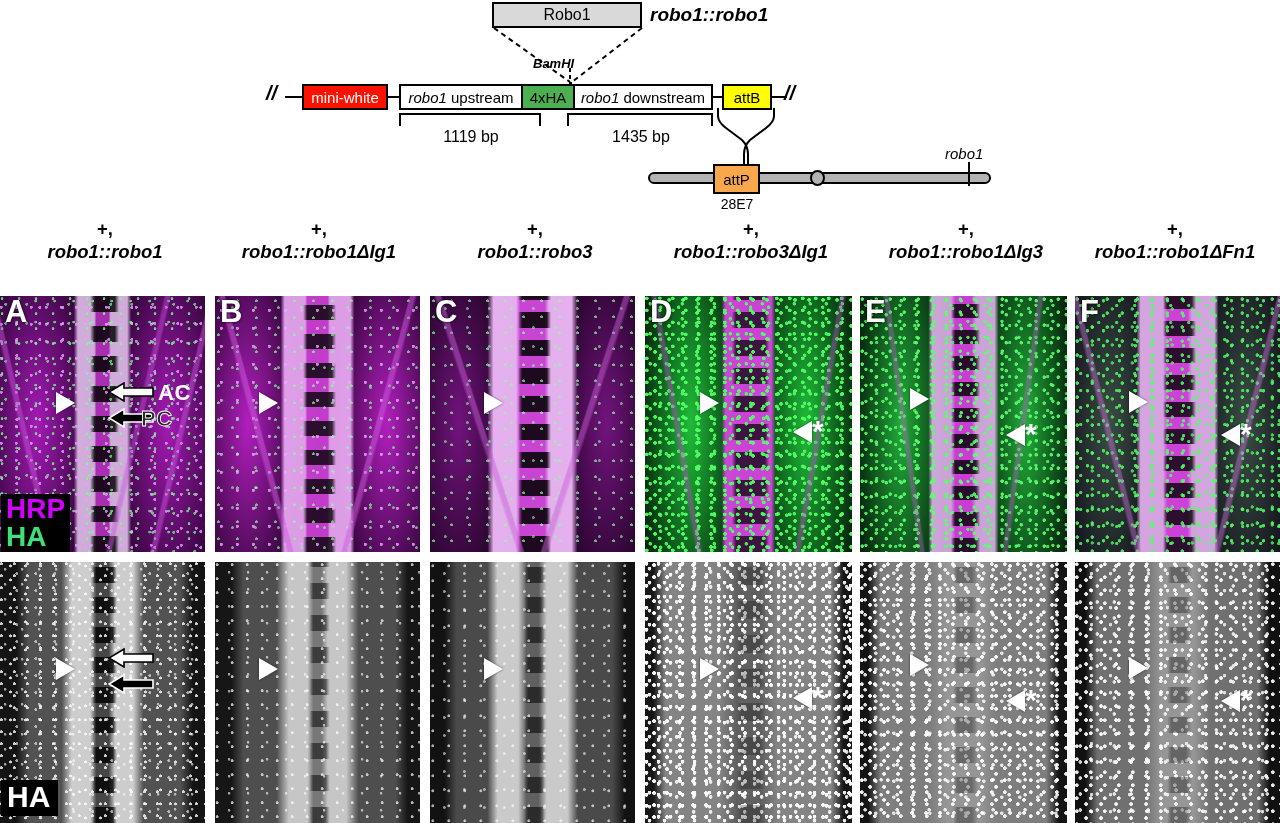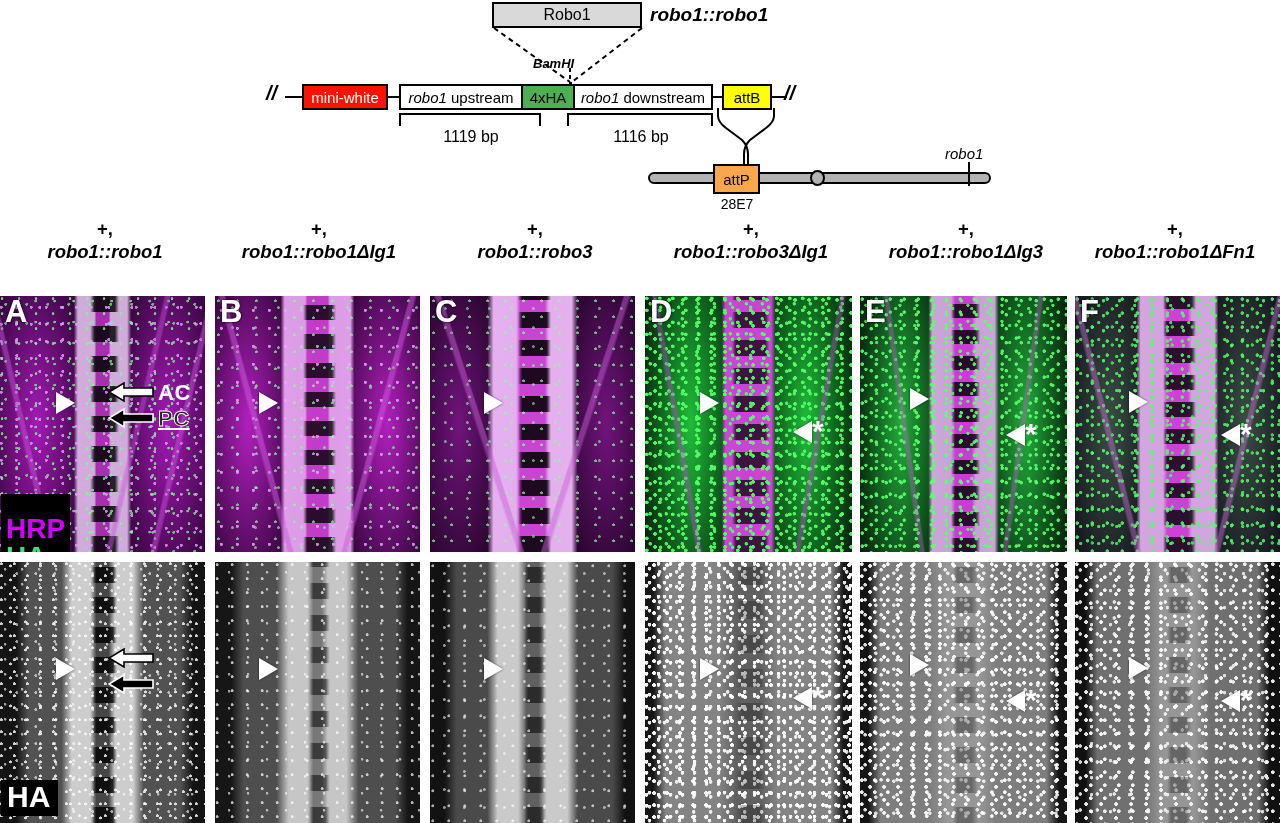--- a/index.html
+++ b/index.html
@@ -145,21 +145,21 @@
     position: absolute; z-index: 25;
     font-size: 22px; font-weight: bold; color: #fff; line-height: 1;
     letter-spacing: .5px;
   }
   .arrow-label.pc { color: #2a2a2a; -webkit-text-stroke: 0.9px #ffffff; }
 
   .legend-box {
     position: absolute; z-index: 26;
     background: #000; padding: 1px 5px 3px 5px;
   }
-  .legend-box .l1 { font-size: 28px; font-weight: bold; color: #d400ff; line-height: 1.0; margin-top: 20px; }
+  .legend-box .l1 { font-size: 28px; font-weight: bold; color: #d400ff; line-height: 1.0; }
   .legend-box .l2 { font-size: 28px; font-weight: bold; color: #3ee07a; line-height: 1.0; }
   .ha-badge {
     position: absolute; z-index: 26;
     background: #000; padding: 1px 8px 3px 6px;
     font-size: 30px; font-weight: bold; color: #fff; line-height: 1.05;
   }
 </style>
 </head>
 <body>
 
@@ -205,21 +205,21 @@
       <span>attB</span>
     </div>
     <div class="conn c4"></div>
     <div class="slash right">//</div>
 
     <svg style="position:absolute;left:398px;top:112px;width:320px;height:16px;">
       <polyline points="2,14 2,2 142,2 142,14" fill="none" stroke="#000" stroke-width="2"></polyline>
       <polyline points="170,14 170,2 314,2 314,14" fill="none" stroke="#000" stroke-width="2"></polyline>
     </svg>
     <div class="bp-label a">1119 bp</div>
-    <div class="bp-label b">1116 bp</div>
+    <div class="bp-label b">1435 bp</div>
 
     <svg style="position:absolute;left:714px;top:108px;width:66px;height:58px;">
       <path d="M4,0 L4,8 Q4,14 12,20 L28,32 Q34,38 34,46 L34,56" fill="none" stroke="#000" stroke-width="2"></path>
       <path d="M60,0 L60,8 Q60,14 52,20 L36,32 Q30,38 30,46 L30,56" fill="none" stroke="#000" stroke-width="2"></path>
     </svg>
 
     <div class="chrom"></div>
     <div class="centromere"></div>
     <div class="chrom-tick"></div>
     <div class="chrom-label">robo1</div>
@@ -288,21 +288,21 @@
         <path d="M45,6 L16,6 L16,1 L1,10 L16,19 L16,14 L45,14 Z" fill="#ffffff" stroke="#000" stroke-width="1.6"></path>
       </svg>
     </div>
     <div class="arrow-label" style="left:158px;top:86px;">AC</div>
 
     <div class="arrow" style="left:108px;top:112px;">
       <svg width="46" height="20" viewBox="0 0 46 20">
         <path d="M45,6 L16,6 L16,1 L1,10 L16,19 L16,14 L45,14 Z" fill="#000000" stroke="#ffffff" stroke-width="1.6"></path>
       </svg>
     </div>
-    <div class="arrow-label pc" style="left:158px;top:112px;text-decoration:underline;">PC</div>
+    <div class="arrow-label pc" style="left:141px;top:112px;">PC</div>
 
     <div class="legend-box" style="left:1px;top:198px;">
       <div class="l1">HRP</div>
       <div class="l2">HA</div>
     </div>
   </div>
 
   <div class="panel" style="left:215px;top:296px;width:205px;height:256px;">
     <div class="mg">
       <div class="bg" style="background:#0b0209;"></div>

